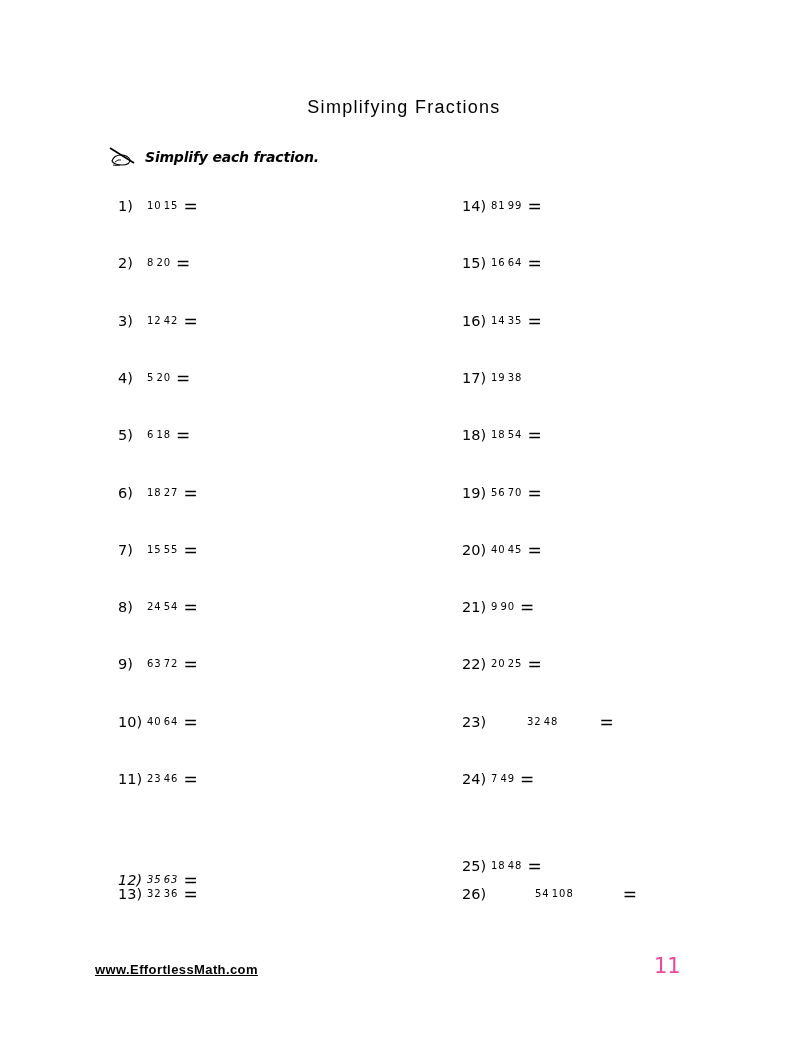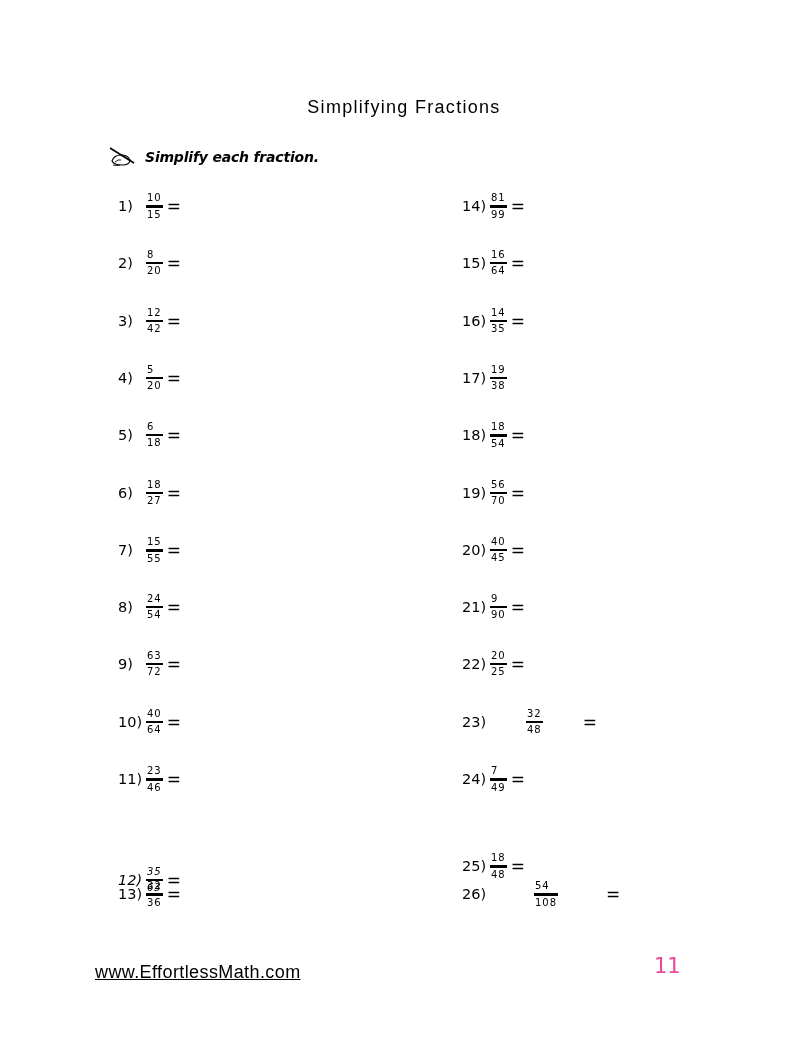--- a/index.html
+++ b/index.html
@@ -3,26 +3,26 @@
 <meta charset="utf-8">
 <style>
   html, body { margin: 0; padding: 0; background: #ffffff; }
   body { width: 808px; height: 1045px; position: relative; overflow: hidden; font-family: "DejaVu Sans", sans-serif; color: #000; }
   .title { position: absolute; left: 0; width: 808px; top: 97px; text-align: center; font-family: "Liberation Sans", sans-serif; font-weight: normal; font-size: 18px; letter-spacing: 1.3px; }
   .instr { position: absolute; left: 108px; top: 146px; display: flex; align-items: center; }
   .instr svg { width: 30px; height: 22px; }
   .instr-text { font-family: "DejaVu Sans", sans-serif; font-style: italic; font-weight: bold; font-size: 14px; margin-left: 7px; letter-spacing: -0.2px; }
   .problem { position: absolute; display: flex; align-items: center; height: 40px; }
   .pnum { font-family: "DejaVu Sans", sans-serif; font-size: 14.5px; width: 28px; }
-  .frac { display: inline-flex; flex-direction: column; align-items: flex-start; margin-right: 3px; }
+  .frac { display: inline-flex; flex-direction: row; align-items: flex-end; margin-right: 3px; }
   .frac .n, .frac .d { font-family: "DejaVu Sans", sans-serif; font-size: 10px; letter-spacing: 1px; line-height: 12px; padding: 0 1px; }
   .frac .bar { height: 2px; background: #000; align-self: stretch; margin: 1px 0; }
   .frac .bar.thick { height: 3px; }
   .eq { font-family: "DejaVu Sans", sans-serif; font-size: 17px; margin-left: 1px; }
-  .footer-link { position: absolute; left: 95px; top: 962px; font-family: "Liberation Sans", sans-serif; font-weight: normal; font-size: 18px; text-decoration: underline; letter-spacing: 0.4px; color: #000; }
+  .footer-link { position: absolute; left: 95px; top: 962px; font-family: "Liberation Sans", sans-serif; font-weight: bold; font-size: 13px; text-decoration: underline; letter-spacing: 0.4px; color: #000; }
   .page-num { position: absolute; left: 654px; top: 954px; font-family: "DejaVu Sans", sans-serif; font-size: 21px; color: #ec4899; }
 </style>
 </head>
 <body>
 
 <div class="title">Simplifying Fractions</div>
 
 <div class="instr">
   <svg viewBox="0 0 30 22">
     <line x1="2" y1="2" x2="26" y2="17" stroke="#000" stroke-width="1.6"></line>

